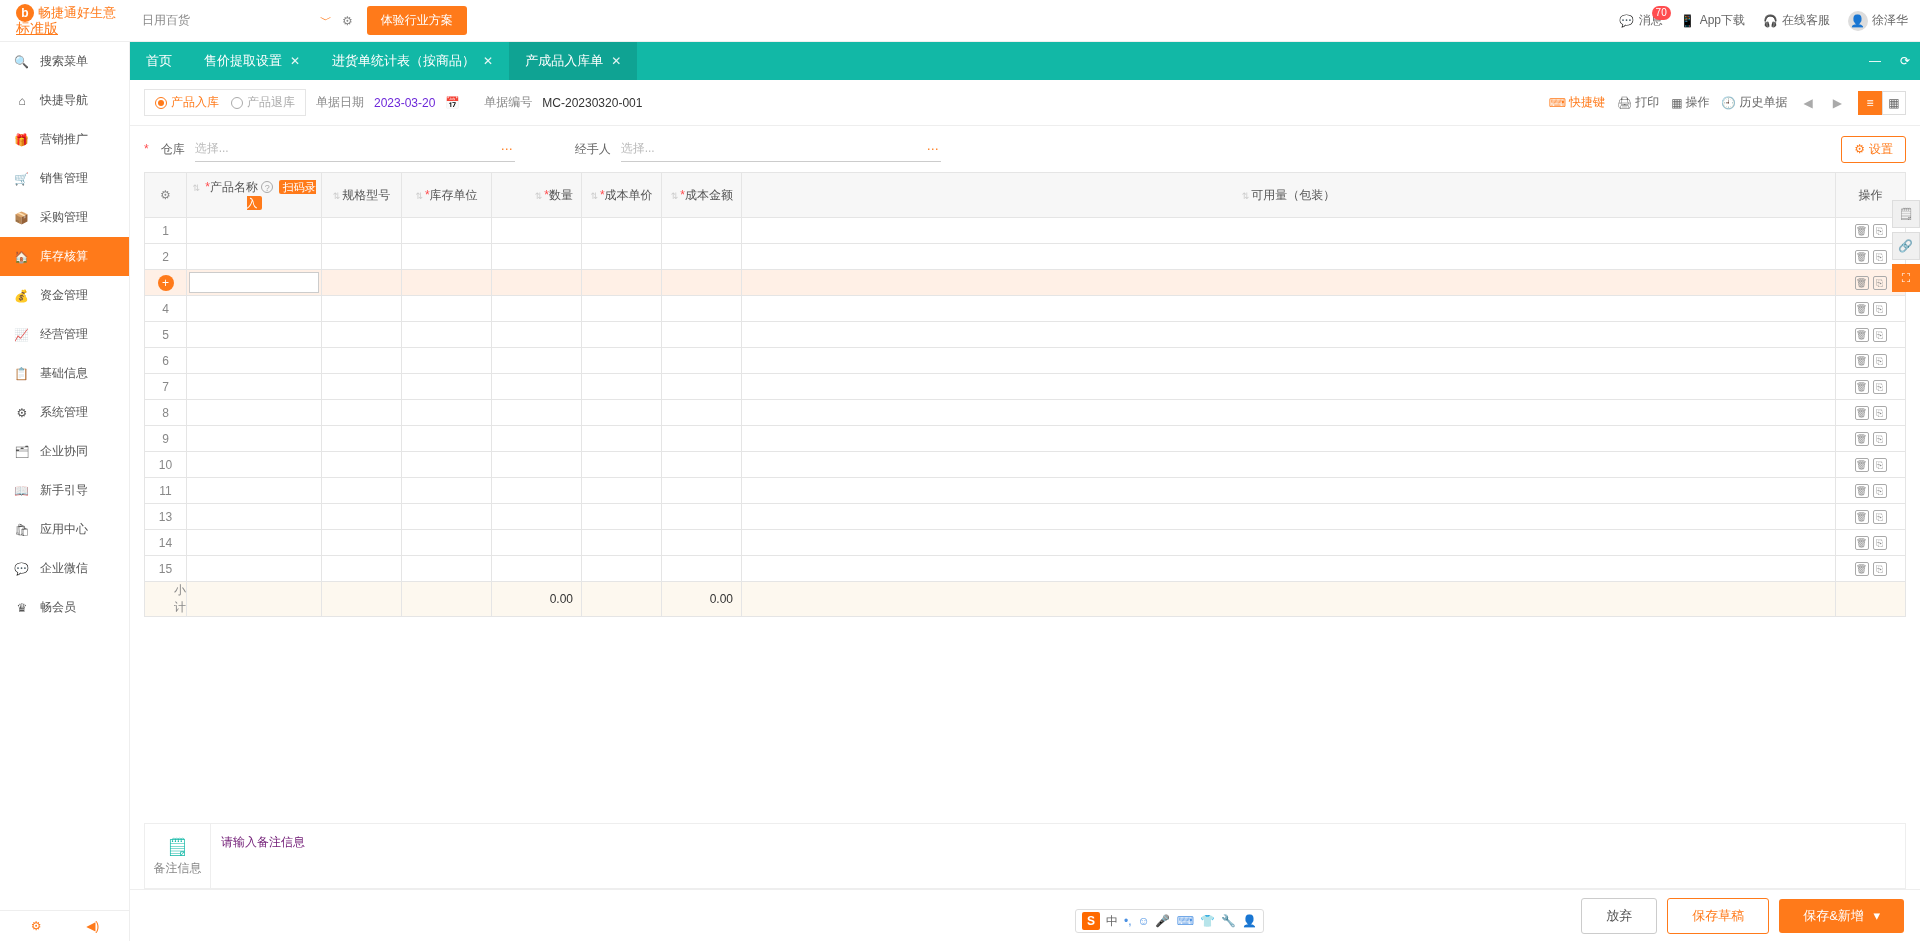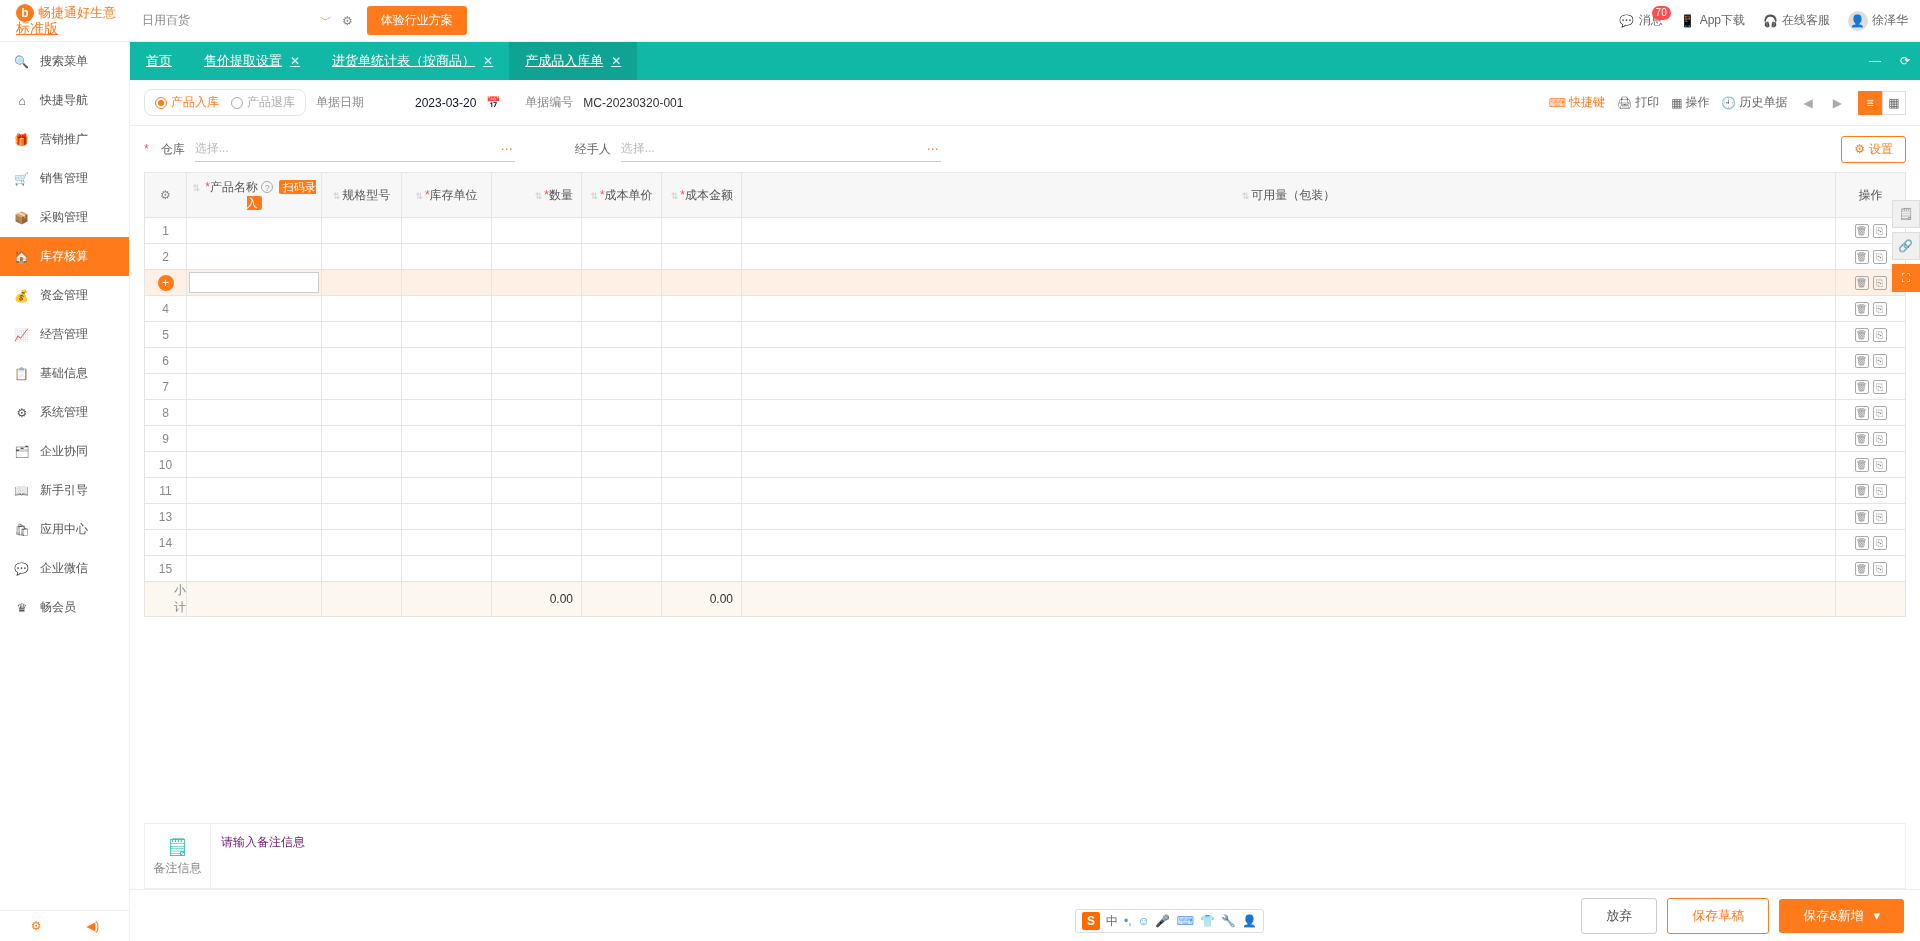--- a/index.html
+++ b/index.html
@@ -25,37 +25,37 @@
 .layout { display: flex; height: calc(100vh - 42px); }
 .sidebar { width: 130px; background: #fff; border-right: 1px solid #eee; display: flex; flex-direction: column; }
 .side-item { padding: 11px 14px; display: flex; align-items: center; gap: 10px; color: #555; cursor: pointer; }
 .side-item.active { background: #ff7a1a; color: #fff; }
 .side-item .icon { width: 16px; text-align: center; }
 .sidebar-bottom { margin-top: auto; display: flex; padding: 8px; border-top: 1px solid #eee; }
 .sidebar-bottom .sb-btn { flex: 1; text-align: center; color: #ff7a1a; cursor: pointer; }
 
 .main { flex: 1; display: flex; flex-direction: column; background: #f0f0f0; overflow: hidden; }
 .tabs-bar { height: 38px; background: #12b8a6; display: flex; align-items: stretch; color: #fff; }
-.tab { padding: 0 16px; display: flex; align-items: center; gap: 8px; cursor: pointer; font-size: 13px; text-decoration: underline; }
+.tab { padding: 0 16px; display: flex; align-items: center; gap: 8px; cursor: pointer; font-size: 13px; }
 .tab.active { background: #0fa393; }
 .tab .close { font-size: 12px; opacity: 0.9; }
 .tabs-right { margin-left: auto; display: flex; align-items: stretch; }
 .tabs-right .tbtn { width: 30px; display: flex; align-items: center; justify-content: center; cursor: pointer; }
 
 .content { flex: 1; background: #fff; margin: 0; display: flex; flex-direction: column; overflow: hidden; }
 
 
 .toolbar { height: 46px; display: flex; align-items: center; padding: 0 14px; border-bottom: 1px solid #eee; gap: 10px; }
-.radio-group { display: flex; align-items: center; gap: 12px; border: 1px solid #e5e5e5; padding: 4px 10px; border-radius: 8px; }
+.radio-group { display: flex; align-items: center; gap: 12px; border: 1px solid #e5e5e5; padding: 4px 10px; border-radius: 0; }
 .radio-opt { display: flex; align-items: center; gap: 4px; cursor: pointer; }
 .rcircle { width: 12px; height: 12px; border-radius: 50%; border: 1px solid #aaa; display: inline-block; position: relative; }
 .rcircle.sel { border-color: #ff7a1a; }
 .rcircle.sel::after { content: ''; position: absolute; inset: 2px; background: #ff7a1a; border-radius: 50%; }
 .toolbar .label { color: #888; }
-.toolbar .value.orange { color: #0f172a; margin-left: 41px; }
+.toolbar .value.orange { color: #6d28d9; }
 .toolbar-right { margin-left: auto; display: flex; align-items: center; gap: 12px; color: #666; }
 .toolbar-right .tact { display: flex; align-items: center; gap: 3px; cursor: pointer; }
 .toolbar-right .orange { color: #ff7a1a; }
 .arrow-btn { color: #aaa; cursor: pointer; padding: 0 4px; }
 .view-toggle { display: flex; }
 .view-btn { width: 24px; height: 24px; display: flex; align-items: center; justify-content: center; border: 1px solid #ddd; cursor: pointer; }
 .view-btn.active { background: #ff7a1a; color: #fff; border-color: #ff7a1a; }
 
 
 .form-row { height: 46px; display: flex; align-items: center; padding: 0 14px; gap: 60px; }

